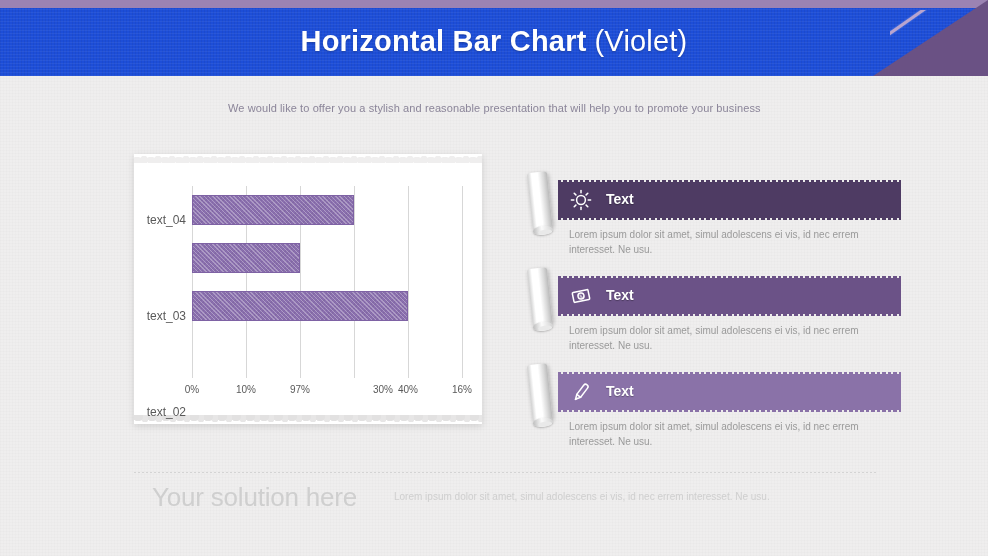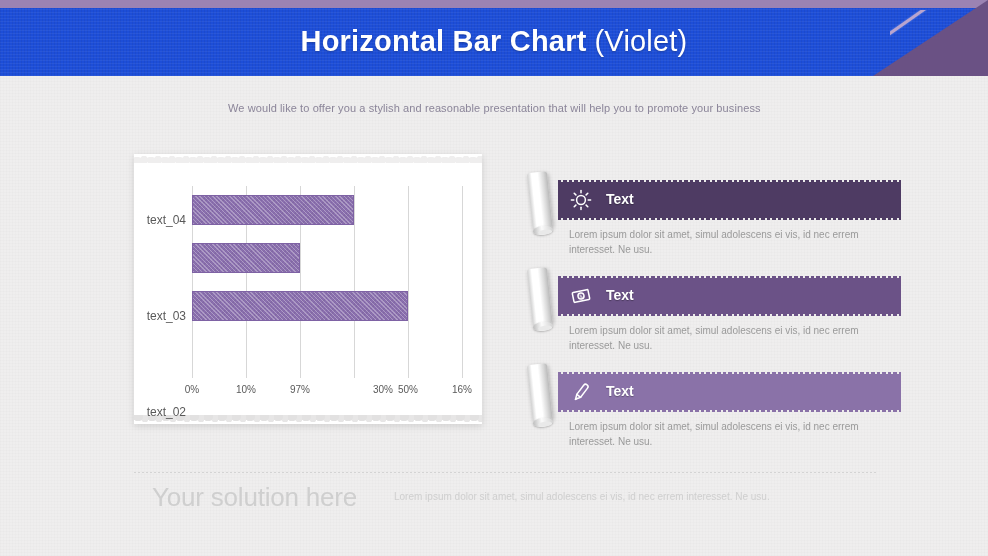--- a/index.html
+++ b/index.html
@@ -232,21 +232,21 @@
       <div class="bar-row" style="top: 105px; width: 270px;">
         <div class="bar" title="text_02: 40%" style="width: 216px; background-color: rgb(138, 111, 174);"></div>
         <div class="ylabel" style="top: 114px;">text_02</div>
       </div>
     </div>
   <div class="xlabels" id="xlabels">
       <div class="xlabel" style="left: 0px;">0%</div>
       <div class="xlabel" style="left: 54px;">10%</div>
       <div class="xlabel" style="left: 108px;">97%</div>
       <div class="xlabel" style="left: 162px; margin-left: 29px;">30%</div>
-      <div class="xlabel" style="left: 216px;">50%</div>
+      <div class="xlabel" style="left: 216px;">40%</div>
       <div class="xlabel" style="left: 270px;">16%</div>
     </div>
 </div>
 
 <div class="panel" id="panel">
     <div class="feature">
       <div class="band">
         <div class="band-fill" style="background: rgb(78, 59, 99);"></div>
         <div class="band-rag band-rag-top" style="background-image: repeating-linear-gradient(90deg, rgb(78, 59, 99) 0px, rgb(78, 59, 99) 3px, transparent 3px, transparent 5px, rgb(78, 59, 99) 5px, rgb(78, 59, 99) 9px, transparent 9px, transparent 11px);"></div>
         <div class="band-rag band-rag-bot" style="background-image: repeating-linear-gradient(90deg, rgb(78, 59, 99) 0px, rgb(78, 59, 99) 3px, transparent 3px, transparent 5px, rgb(78, 59, 99) 5px, rgb(78, 59, 99) 9px, transparent 9px, transparent 11px);"></div>

